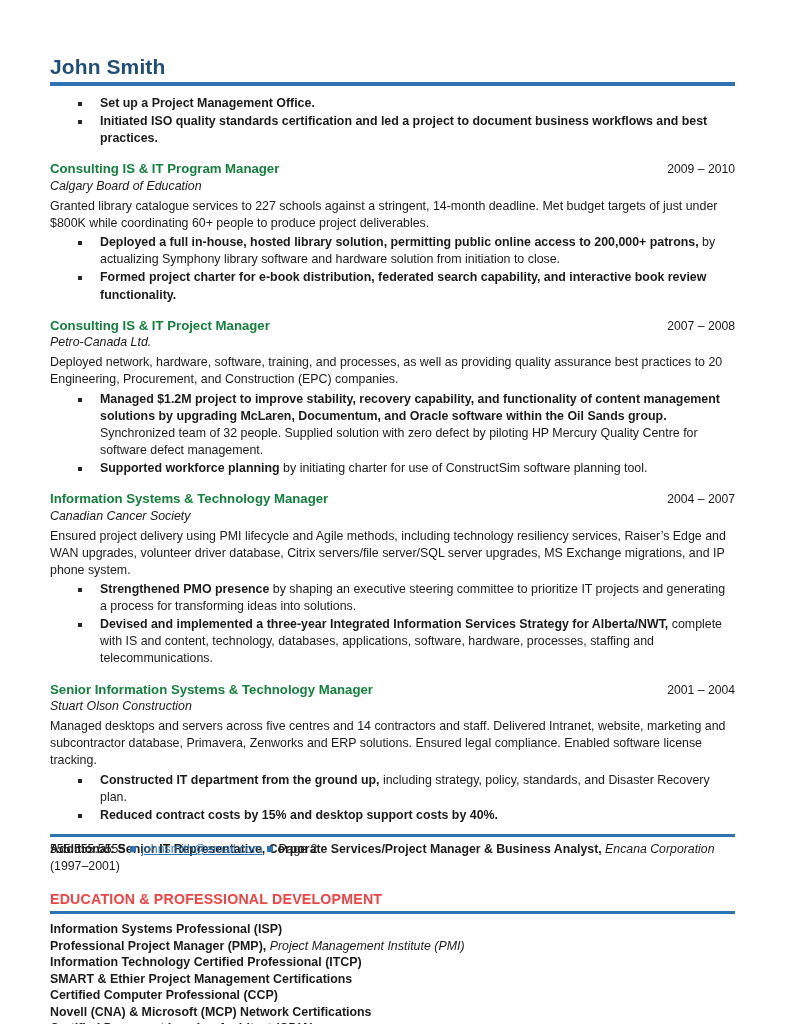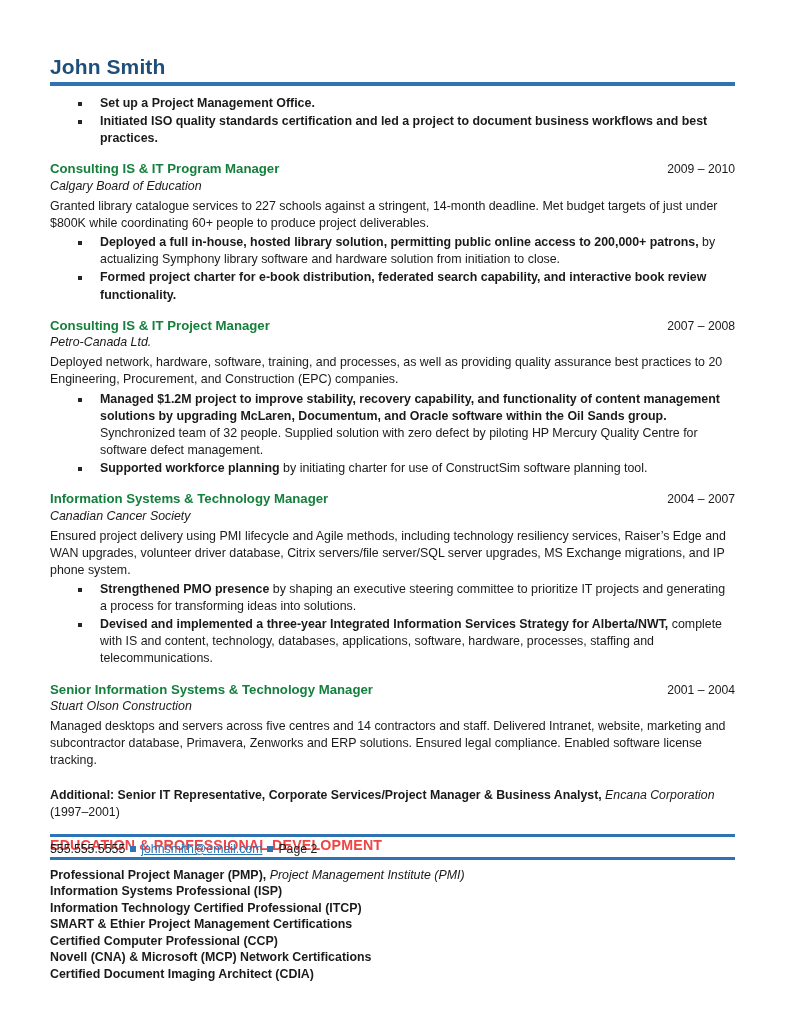--- a/index.html
+++ b/index.html
@@ -218,33 +218,37 @@
           <li><span class="b">Devised and implemented a three-year Integrated Information Services Strategy for Alberta/NWT,</span><span> complete with IS and content, technology, databases, applications, software, hardware, processes, staffing and telecommunications.</span></li>
         </ul>
       </div>
       <div class="job">
         <div class="job-head">
           <div class="job-title">Senior Information Systems &amp; Technology Manager</div>
           <div class="job-dates">2001 – 2004</div>
         </div>
         <div class="job-company">Stuart Olson Construction</div>
         <p class="para job-summary">Managed desktops and servers across five centres and 14 contractors and staff. Delivered Intranet, website, marketing and subcontractor database, Primavera, Zenworks and ERP solutions. Ensured legal compliance. Enabled software license tracking.</p>
+        <ul class="bullets">
+          <li><span class="b">Constructed IT department from the ground up,</span><span> including strategy, policy, standards, and Disaster Recovery plan.</span></li>
+          <li><span class="b">Reduced contract costs by 15% and desktop support costs by 40%.</span><span></span></li>
+        </ul>
       </div>
     </div>
 
   <p class="additional">
     <span class="b">Additional: Senior IT Representative, Corporate Services/Project Manager &amp; Business Analyst,</span><span class="i"> Encana Corporation</span><span> (1997–2001)</span>
   </p>
 
   <div class="section">
     <div class="section-title">EDUCATION &amp; PROFESSIONAL DEVELOPMENT</div>
     <div class="rule-thin"></div>
     <ul class="edu-list" id="edu-list">
+        <li><span class="b">Information Systems Professional (ISP)</span><span class="i"></span></li>
         <li><span class="b">Professional Project Manager (PMP),</span><span class="i"> Project Management Institute (PMI)</span></li>
-        <li><span class="b">Information Systems Professional (ISP)</span><span class="i"></span></li>
         <li><span class="b">Information Technology Certified Professional (ITCP)</span><span class="i"></span></li>
         <li><span class="b">SMART &amp; Ethier Project Management Certifications</span><span class="i"></span></li>
         <li><span class="b">Certified Computer Professional (CCP)</span><span class="i"></span></li>
         <li><span class="b">Novell (CNA) &amp; Microsoft (MCP) Network Certifications</span><span class="i"></span></li>
         <li><span class="b">Certified Document Imaging Architect (CDIA)</span><span class="i"></span></li>
       </ul>
   </div>
 
   <div class="footer-wrap">
     <div class="footer-rule"></div>

